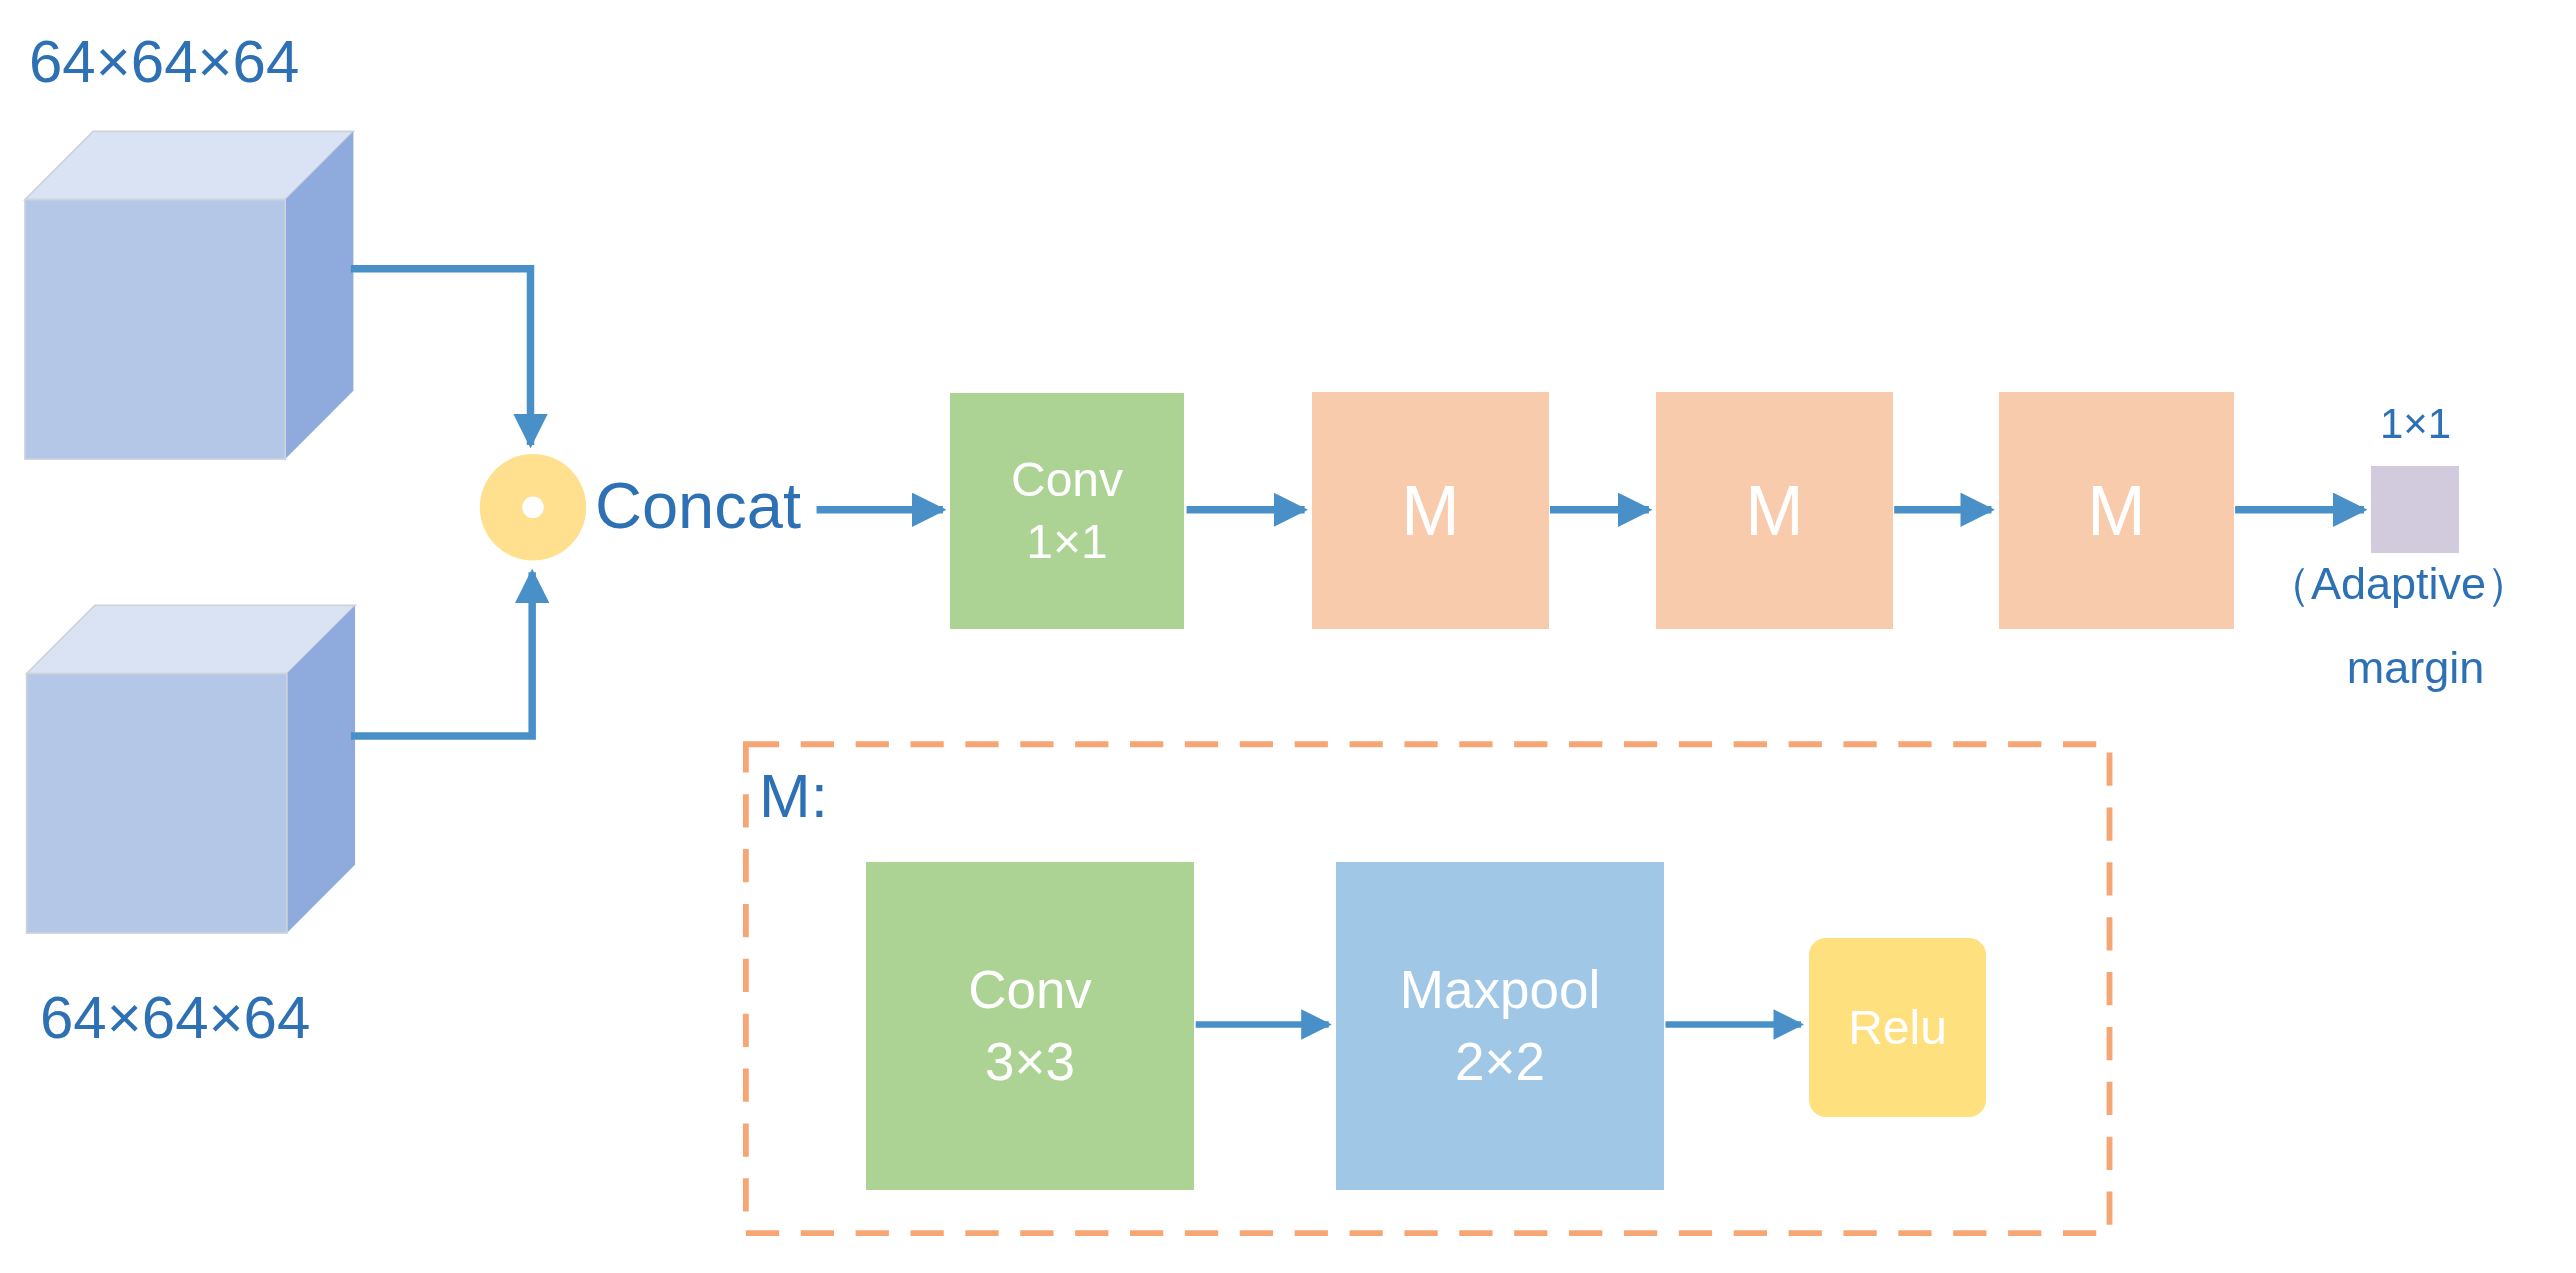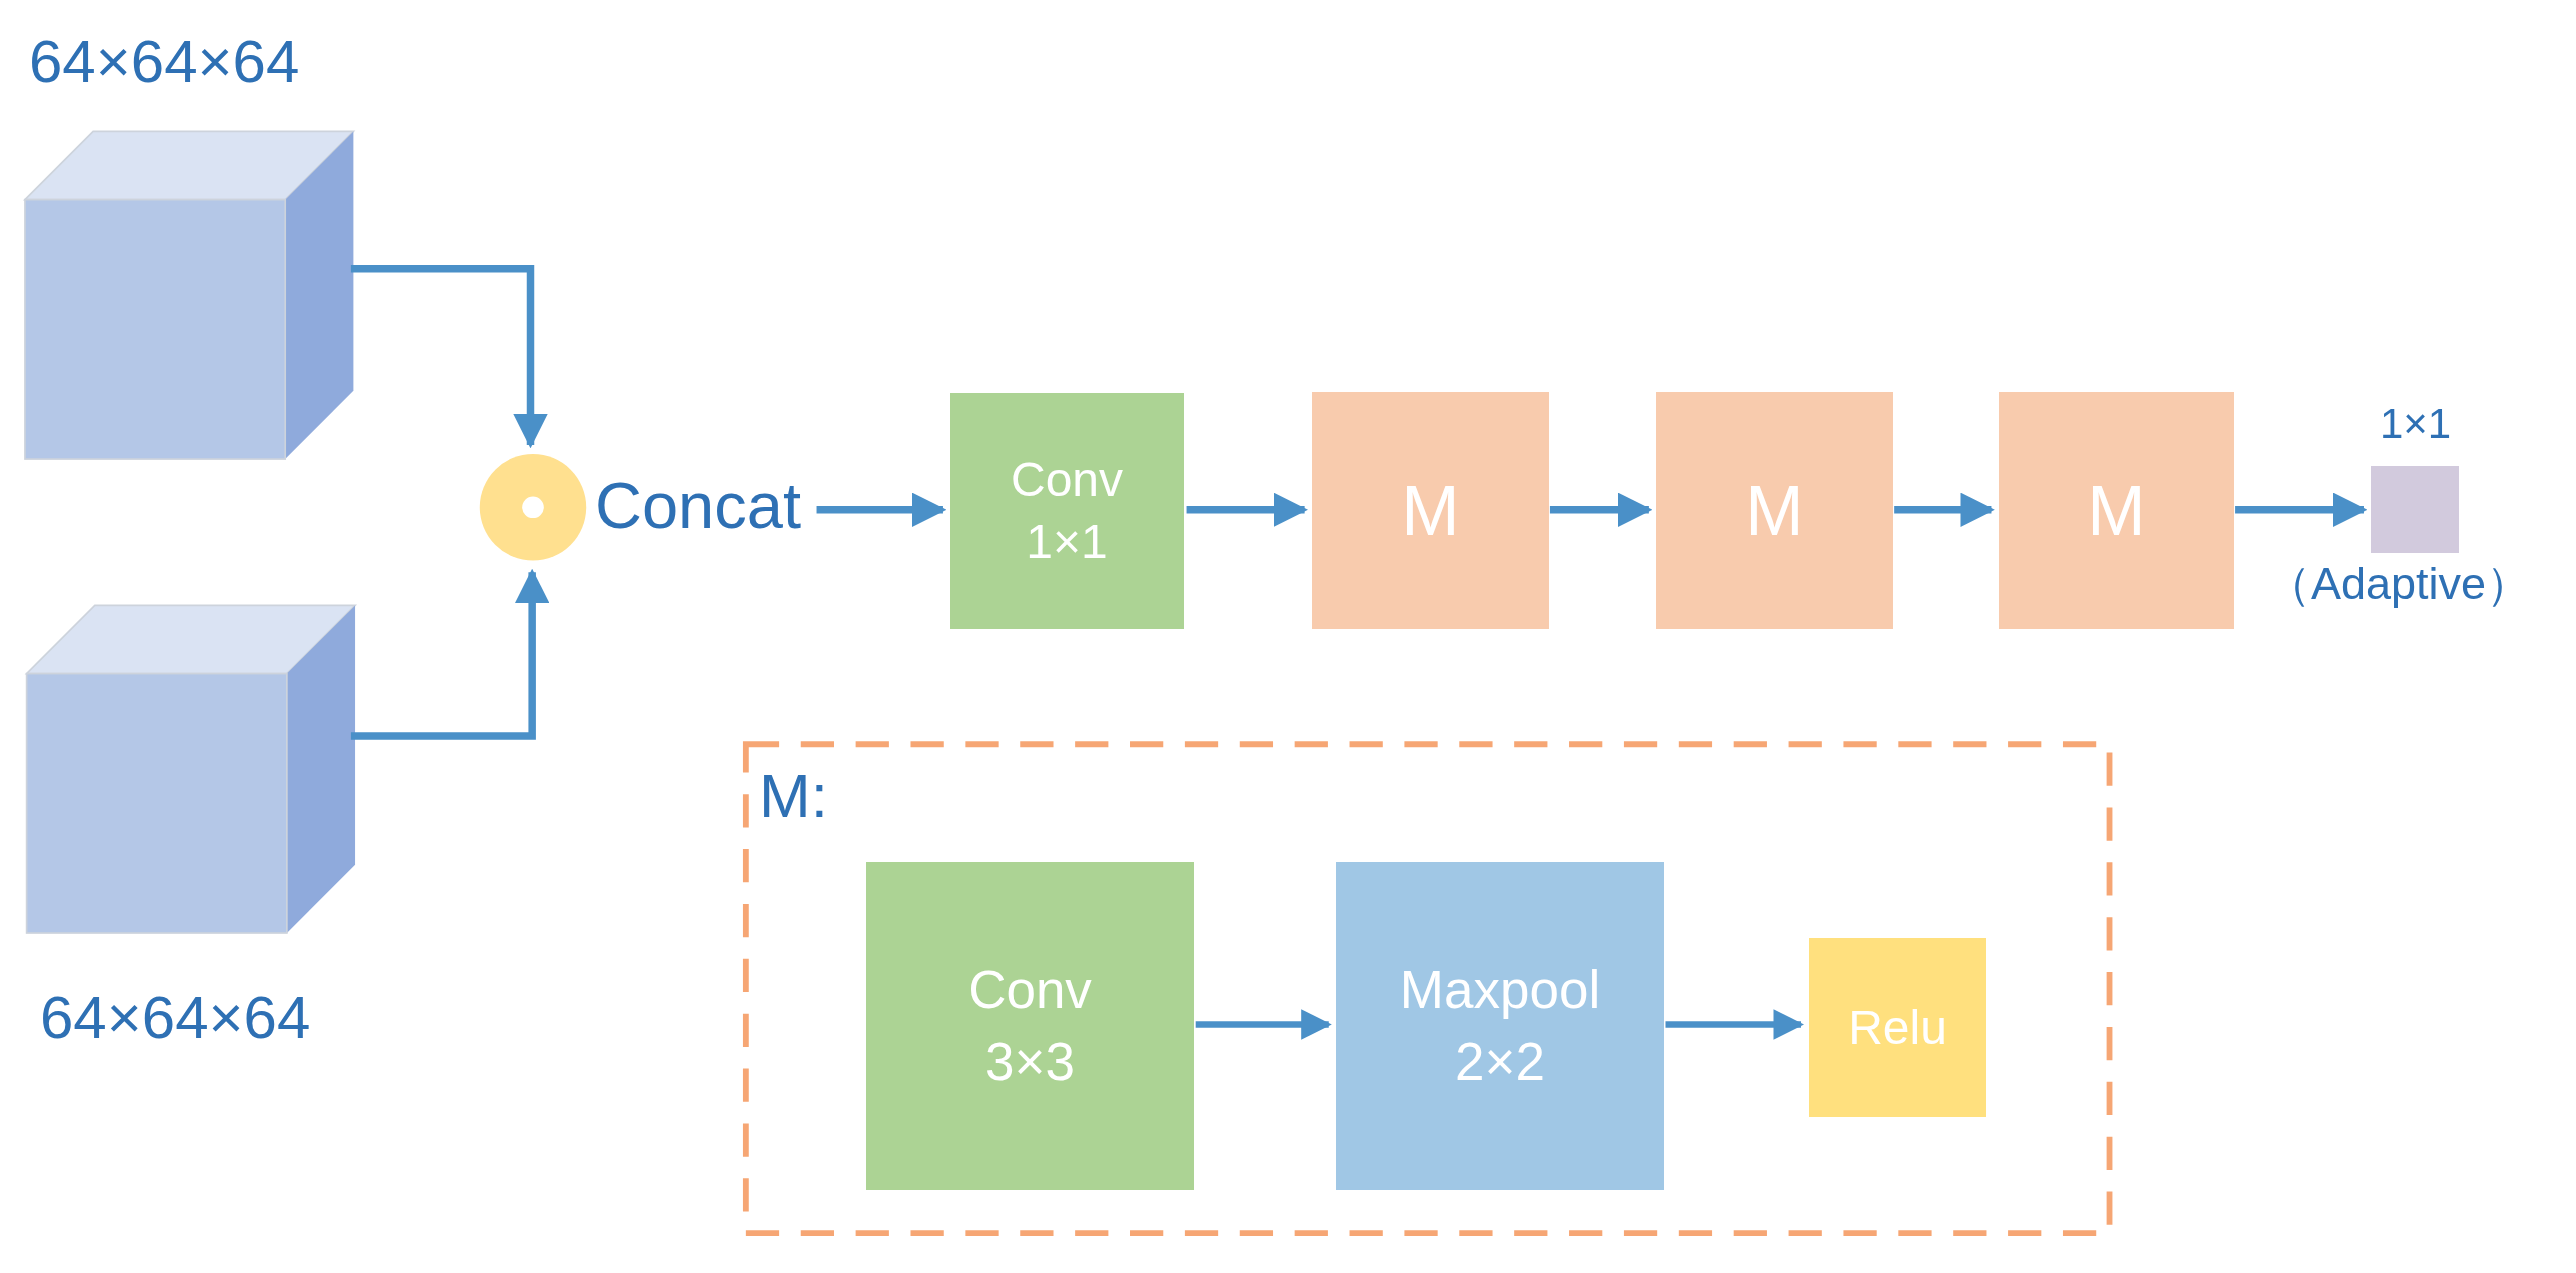--- a/index.html
+++ b/index.html
@@ -36,21 +36,21 @@
     white-space:pre-line;
   }
   .box-conv1x1 {left:950px;top:393px;width:234px;height:236px;background:var(--green-box,#ACD394); font-size:48px;line-height:1.3;}
   .box-m       {width:237px;height:237px;background:var(--orange-box,#F8CBAD);font-size:70px;line-height:1;}
   .box-m1{left:1312px;top:392px;}
   .box-m2{left:1656px;top:392px;}
   .box-m3{left:1999px;top:392px;width:235px;}
   .box-output  {left:2371px;top:466px;width:88px;height:87px;background:var(--purple-box,#D2CADD);}
   .box-conv3x3 {left:866px;top:862px;width:328px;height:328px;background:var(--green-box,#ACD394);font-size:53px;line-height:1.35;}
   .box-maxpool {left:1336px;top:862px;width:328px;height:328px;background:var(--blue-box,#A0C7E5); font-size:53px;line-height:1.35;}
-  .box-relu    {left:1809px;top:938px;width:177px;height:179px;background:var(--yellow-box,#FFE07E);font-size:48px;}
+  .box-relu    {left:1809px;top:938px;width:177px;height:179px;background:var(--yellow-box,#FFE07E);font-size:48px;border-radius:17px;}
 </style>
 </head>
 <body>
 
 <div class="canvas">
 
   <svg class="layer" width="2576" height="1274" viewBox="0 0 3098 1532">
     <defs>
       <marker id="arrow" viewBox="0 0 10 10" refX="9" refY="5" markerWidth="4.6" markerHeight="4.6" markerUnits="strokeWidth" orient="auto-start-reverse">
         <path d="M0,0 L10,5 L0,10 Z" fill="var(--arrow-blue,#4A90C8)"></path>
@@ -90,20 +90,21 @@
 
     <rect x="897" y="895" width="1640" height="588" fill="none" stroke="var(--dashed-border,#F6A674)" stroke-width="7" stroke-dasharray="40 26"></rect>
   </svg>
 
   <div class="blue-label lbl-cube-top">64×64×64</div>
   <div class="blue-label lbl-cube-bottom">64×64×64</div>
   <div class="blue-label lbl-concat">Concat</div>
   <div class="blue-label lbl-module">M:</div>
   <div class="blue-label lbl-out-size">1×1</div>
   <div class="blue-label lbl-out-cap1">（Adaptive）</div>
+  <div class="blue-label lbl-out-cap2">margin</div>
 
   <div class="box box-conv1x1">Conv
 1×1</div>
   <div class="box box-m box-m1">M</div>
   <div class="box box-m box-m2">M</div>
   <div class="box box-m box-m3">M</div>
   <div class="box box-output"></div>
 
   <div class="box box-conv3x3">Conv
 3×3</div>

